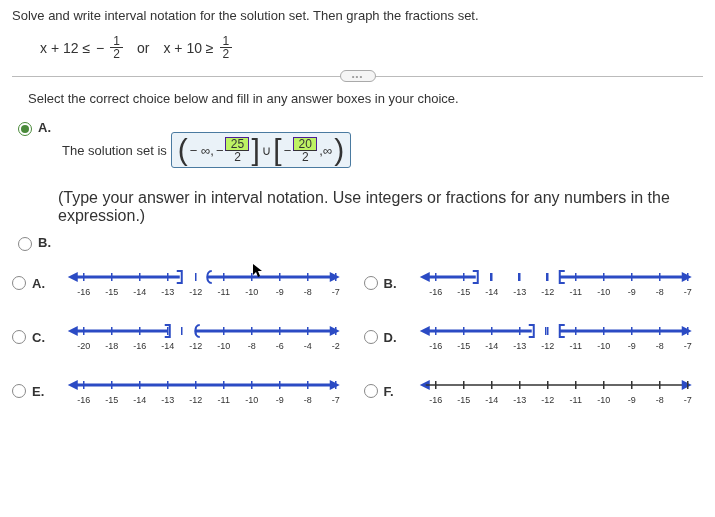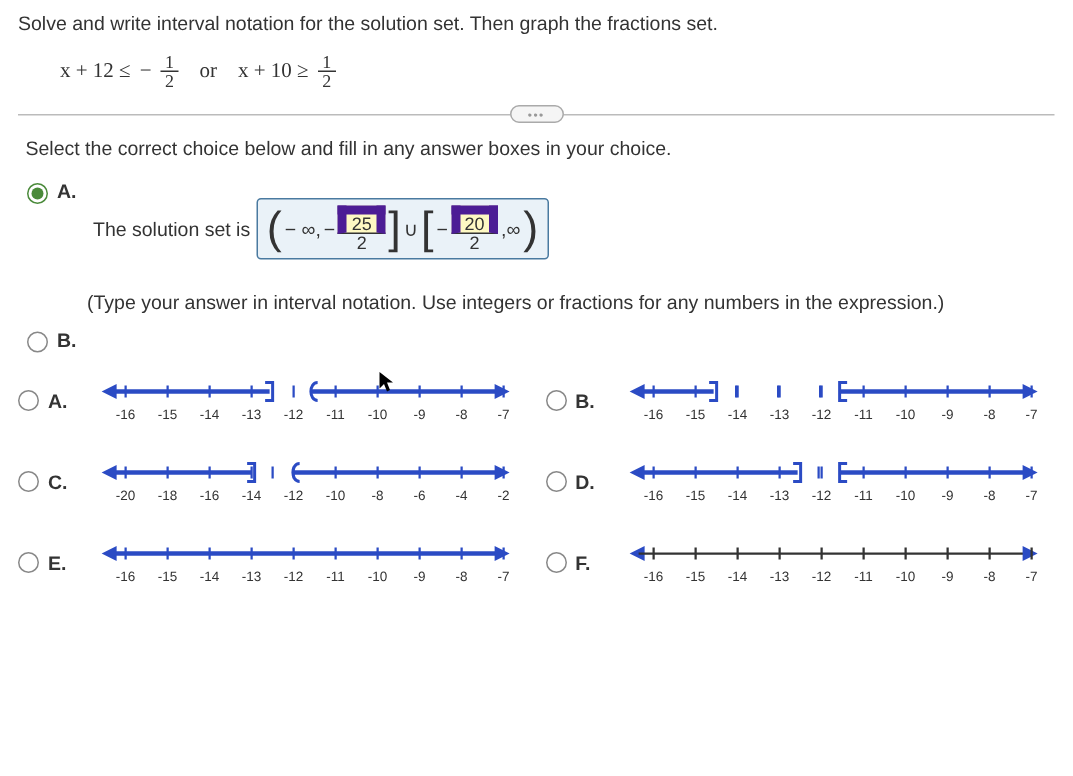--- a/index.html
+++ b/index.html
@@ -5,57 +5,57 @@
     * { margin: 0; padding: 0; box-sizing: border-box; }
     body {
       font-family: Arial, sans-serif;
       font-size: 13px;
       color: #333;
       background: #fff;
       width: 715px;
       padding: 8px 12px;
     }
     .question-text { margin-bottom: 12px; }
-    .math-expr { margin: 8px 0 16px 28px; font-size: 14px; display: flex; align-items: center; gap: 6px; font-family: Liberation Serif, serif; }
+    .math-expr { margin: 8px 0 16px 28px; font-size: 14px; display: flex; align-items: center; gap: 6px; }
     .frac { display: inline-flex; flex-direction: column; align-items: center; vertical-align: middle; font-size: 12px; line-height: 1; }
     .frac .num { border-bottom: 1px solid #333; padding: 0 3px; }
     .frac .den { padding: 0 3px; }
     .divider-wrap { position: relative; margin: 12px 0; }
     .divider { border: none; border-top: 1px solid #bbb; }
     .divider-handle {
       position: absolute; left: 50%; top: -6px; transform: translateX(-50%);
       width: 36px; height: 12px; border: 1px solid #aaa; border-radius: 6px;
       background: #f5f5f5; display: flex; align-items: center; justify-content: center;
       font-size: 8px; color: #999; letter-spacing: 1px;
     }
-    .instruction { margin: 14px 5px; }
+    .instruction { margin: 14px 16px; }
     .choice-row { display: flex; align-items: flex-start; margin: 8px 0 4px 6px; gap: 6px; }
     .radio {
       width: 14px; height: 14px; border: 1px solid #888; border-radius: 50%;
       display: inline-flex; align-items: center; justify-content: center; flex-shrink: 0;
       margin-top: 2px; cursor: pointer;
     }
     .radio.selected::after {
       content: ''; width: 8px; height: 8px; background: #4a8a3a; border-radius: 50%;
     }
     .radio.selected { border-color: #4a8a3a; }
     .choice-label { font-weight: bold; width: 18px; flex-shrink: 0; }
     .choice-body { flex: 1; margin-top: 12px; }
     .solution-line { display: flex; align-items: center; flex-wrap: wrap; gap: 4px; }
     .interval-box {
       display: inline-flex; align-items: center; border: 1px solid #4a7aa0;
       background: #eaf2f8; padding: 4px 6px; border-radius: 3px; gap: 2px;
     }
     .big-paren { font-size: 30px; font-weight: normal; color: #333; line-height: 0.8; }
     .big-brack { font-size: 30px; font-weight: normal; color: #333; line-height: 0.8; }
     .answer-input {
-      border: 6px solid #4c1d95; background: #fef9c3; text-align: center;
+      border: 1px solid #4c1d95; background: #bef264; text-align: center;
       min-width: 24px; padding: 1px 3px; font-size: 12px; display: inline-block;
     }
-    .hint { margin: 21px 0 10px 46px; font-size: 13px; }
+    .hint { margin: 21px 0 10px 46px; font-size: 16px; }
     .sub-instruction { margin: 14px 0 10px 0; }
     .cursor {
       position: absolute; width: 12px; height: 16px; pointer-events: none;
     }
     .graphs-grid {
       display: grid; grid-template-columns: 1fr 1fr; gap: 18px 12px;
       margin-top: 12px;
     }
     .graph-choice { display: flex; align-items: center; gap: 6px; }
     .graph-choice .radio { margin-top: 0; }

